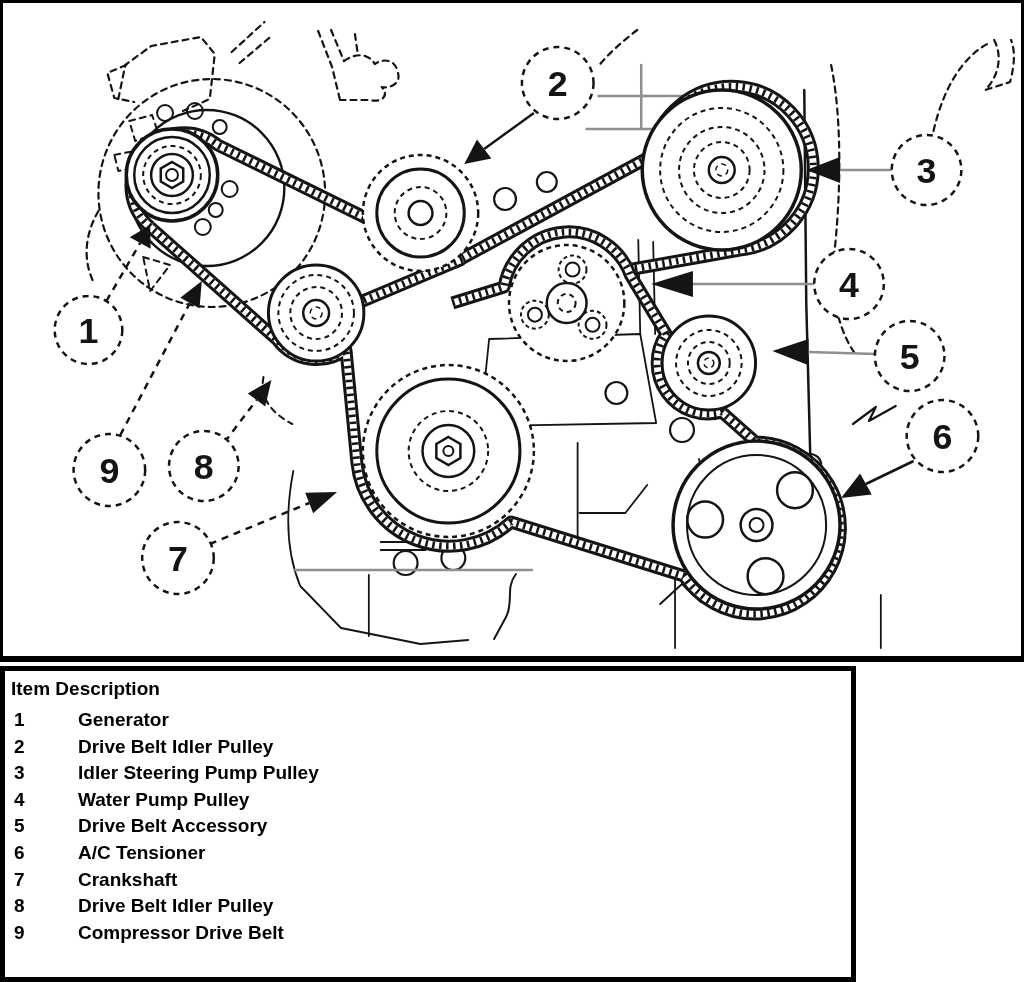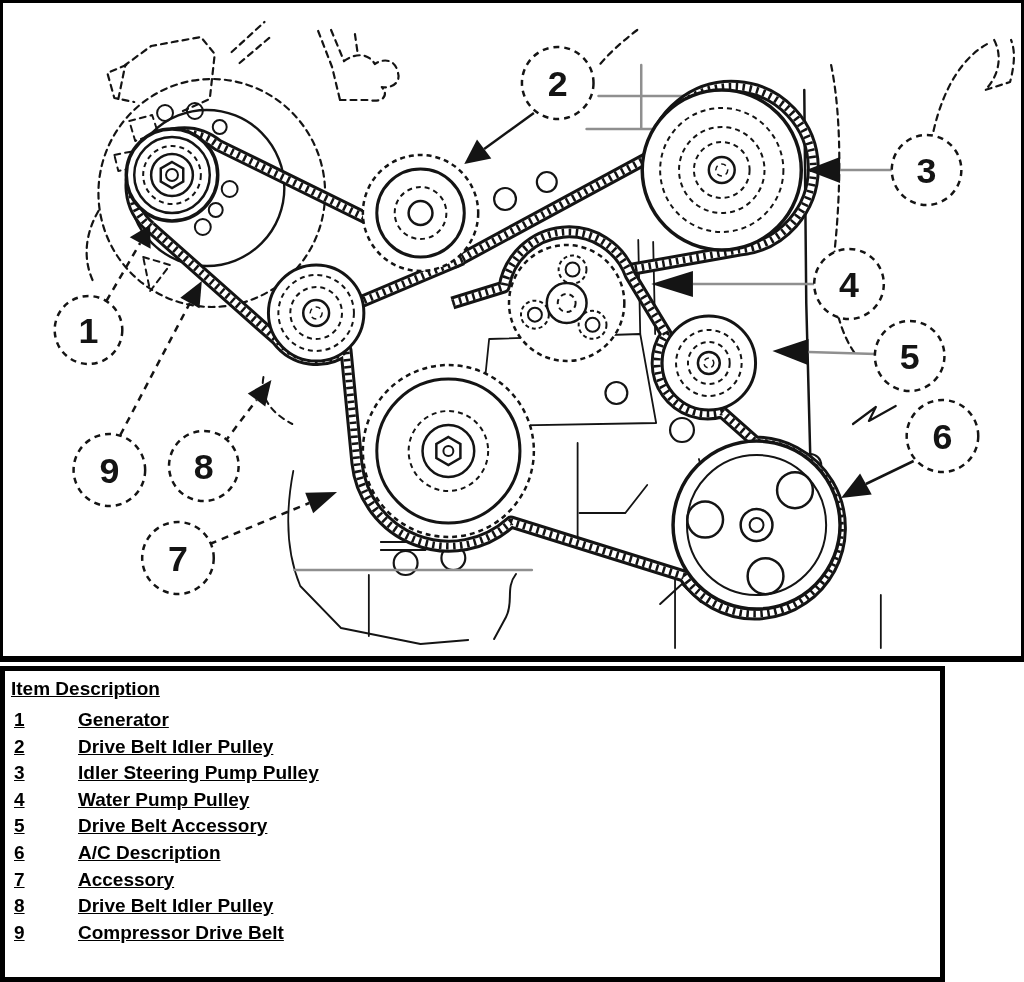--- a/index.html
+++ b/index.html
@@ -1,23 +1,23 @@
 <!DOCTYPE html>
 <html><head>
 <meta charset="utf-8">
 <style>
   html,body{margin:0;padding:0;background:#fff;}
   body{width:1024px;height:982px;position:relative;overflow:hidden;
        font-family:"Liberation Sans",sans-serif;}
   #diagram-panel{position:absolute;left:0;top:0;width:1024px;height:662px;
        box-sizing:border-box;border:3px solid #000;border-bottom-width:6px;background:#fff;}
   #diagram-panel svg{display:block;width:100%;height:100%;}
-  #legend-panel{position:absolute;left:0;top:666px;width:945px;height:316px;
+  #legend-panel{position:absolute;left:0;top:666px;width:856px;height:316px;
        box-sizing:border-box;border:5px solid #000;background:#fff;
-       padding:7px 10px 0 6px;text-decoration:underline;}
+       padding:7px 10px 0 6px;}
   .legend-header{font-size:19px;font-weight:bold;color:#000;height:29px;line-height:22px;}
   .legend-row{display:flex;height:26.6px;line-height:26.6px;
        font-size:19px;font-weight:bold;color:#000;}
   .legend-num{width:26px;flex:0 0 26px;padding-left:3px;}
   .legend-desc{flex:1;margin-left:38px;}
 </style>
 </head>
 <body>
 
 <div id="diagram-panel">
@@ -226,25 +226,25 @@
       <div class="legend-row">
         <span class="legend-num">4</span>
         <span class="legend-desc">Water Pump Pulley</span>
       </div>
       <div class="legend-row">
         <span class="legend-num">5</span>
         <span class="legend-desc">Drive Belt Accessory</span>
       </div>
       <div class="legend-row">
         <span class="legend-num">6</span>
-        <span class="legend-desc">A/C Description</span>
+        <span class="legend-desc">A/C Tensioner</span>
       </div>
       <div class="legend-row">
         <span class="legend-num">7</span>
-        <span class="legend-desc">Accessory</span>
+        <span class="legend-desc">Crankshaft</span>
       </div>
       <div class="legend-row">
         <span class="legend-num">8</span>
         <span class="legend-desc">Drive Belt Idler Pulley</span>
       </div>
       <div class="legend-row">
         <span class="legend-num">9</span>
         <span class="legend-desc">Compressor Drive Belt</span>
       </div>
     </div>

